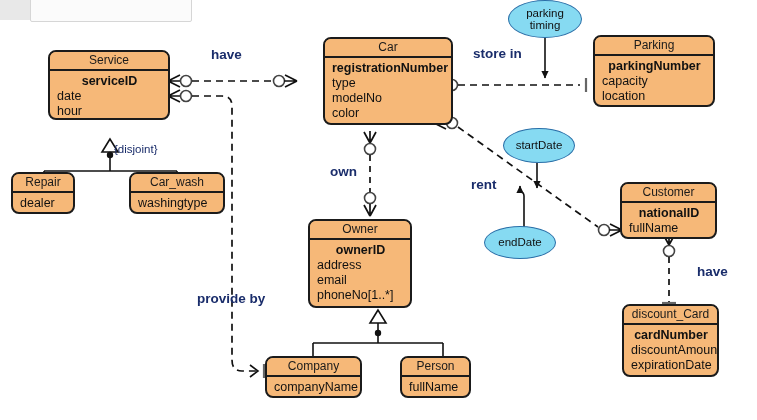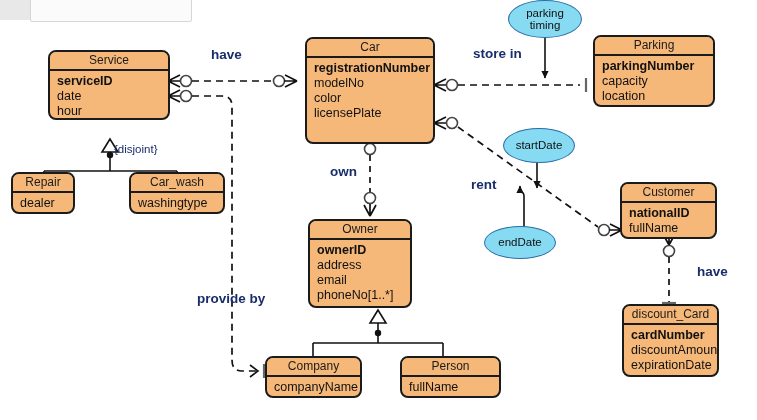--- a/index.html
+++ b/index.html
@@ -12,21 +12,21 @@
   .toolbar-left{position:absolute;left:0;top:0;width:30px;height:20px;background:#e8e8e8;}
   .toolbar-panel{position:absolute;left:30px;top:-26px;width:160px;height:46px;
       background:#fbfbfb;border:1px solid #d6d6d6;border-radius:2px;}
   
   .entity{position:absolute;border:2px solid #1b1b1b;border-radius:8px;
       background:#f6b878;box-sizing:border-box;overflow:hidden;}
   .entity .ent-title{height:17px;line-height:17px;text-align:center;font-size:12px;
       color:#1b1b1b;border-bottom:2px solid #1b1b1b;background:#f6b878;}
   .entity .ent-attrs{padding:3px 6px 4px 7px;}
   .entity .attr{font-size:12.5px;line-height:15px;color:#111;white-space:nowrap;}
-  .entity .attr.key{font-weight:bold;}
+  .entity .attr.key{font-weight:bold;text-align:center;}
   
   .ell{position:absolute;border:1.5px solid #2a6fa8;border-radius:50%;
       background:#86daf2;display:flex;align-items:center;justify-content:center;
       text-align:center;font-size:11.5px;color:#101010;line-height:12.5px;box-sizing:border-box;}
   
   .rel-label{position:absolute;font-size:13.5px;font-weight:bold;color:#1a2d6b;white-space:nowrap;}
   .disjoint{position:absolute;font-size:11.5px;color:#1a2d6b;white-space:nowrap;}
 </style>
 </head>
 <body>
@@ -143,24 +143,25 @@
     </div>
   </div>
 
   <div class="entity" style="left:129px;top:172px;width:96px;height:42px;">
     <div class="ent-title">Car_wash</div>
     <div class="ent-attrs">
       <div class="attr">washingtype</div>
     </div>
   </div>
 
-  <div class="entity" style="left:305px;top:37px;width:130px;height:107px;">
+  <div class="entity" style="left:323px;top:37px;width:130px;height:88px;">
     <div class="ent-title">Car</div>
     <div class="ent-attrs">
       <div class="attr key">registrationNumber</div>
+      <div class="attr">type</div>
       <div class="attr">modelNo</div>
       <div class="attr">color</div>
       <div class="attr">licensePlate</div>
     </div>
   </div>
 
   <div class="entity" style="left:593px;top:35px;width:122px;height:72px;">
     <div class="ent-title">Parking</div>
     <div class="ent-attrs">
       <div class="attr key">parkingNumber</div>
@@ -196,21 +197,21 @@
     </div>
   </div>
 
   <div class="entity" style="left:265px;top:356px;width:97px;height:42px;">
     <div class="ent-title">Company</div>
     <div class="ent-attrs">
       <div class="attr">companyName</div>
     </div>
   </div>
 
-  <div class="entity" style="left:400px;top:356px;width:101px;height:42px;">
+  <div class="entity" style="left:400px;top:356px;width:71px;height:42px;">
     <div class="ent-title">Person</div>
     <div class="ent-attrs">
       <div class="attr">fullName</div>
     </div>
   </div>
 
   <div class="ell" style="left:508px;top:0px;width:74px;height:38px;flex-direction:column;">
     <span>parking</span>
     <span>timing</span>
   </div>

